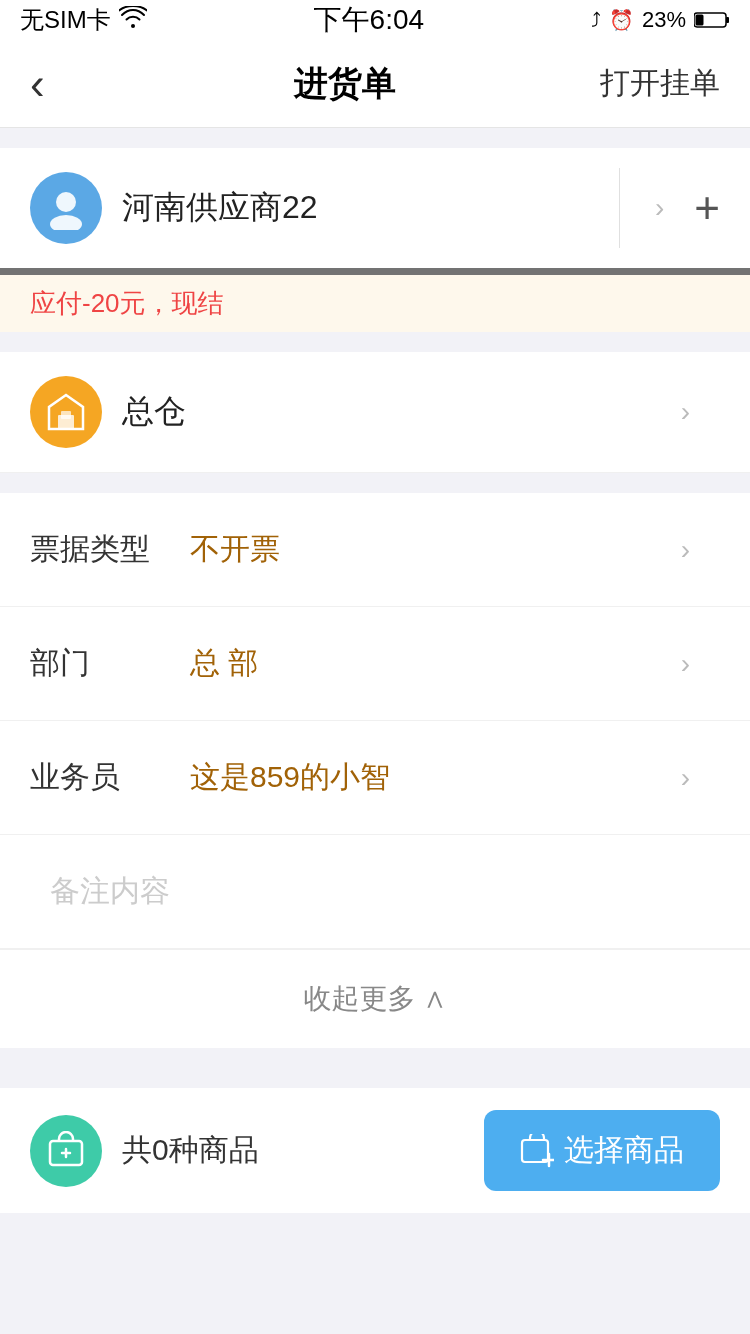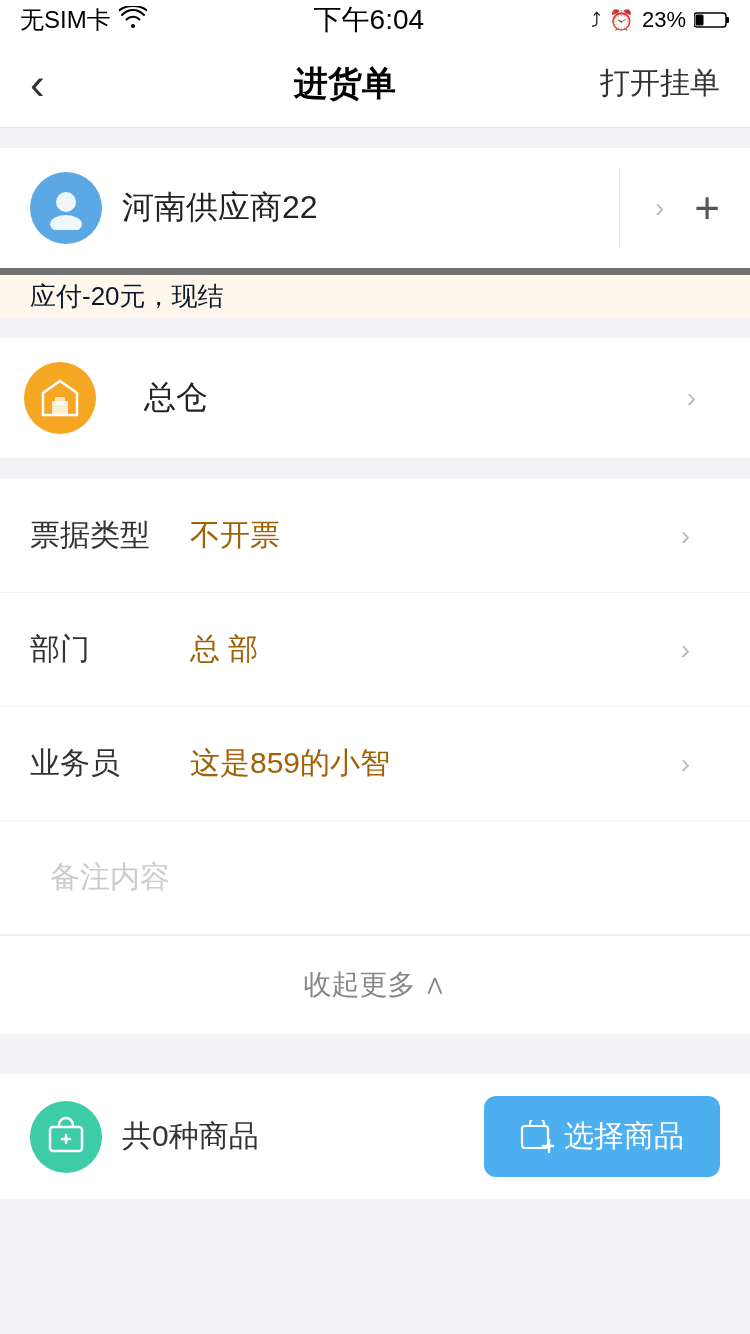--- a/index.html
+++ b/index.html
@@ -130,33 +130,32 @@
       right: 130px;
       top: 20px;
       bottom: 20px;
       width: 1px;
       background: #e0e0e0;
     }
 
     
     .notice-bar {
       background: #fef8ec;
-      padding: 4px 30px;
+      padding: 11px 30px;
       font-size: 26px;
-      color: #0f172a;
+      color: #ef4444;
     }
 
     
     .warehouse-row {
       display: flex;
       align-items: center;
-      padding: 24px 24px;
+      padding: 24px 30px;
       background: #fff;
       border-bottom: 1px solid #f0f0f0;
-      gap: 28px;
     }
     .warehouse-icon {
       width: 72px;
       height: 72px;
       border-radius: 50%;
       background: #f5a623;
       display: flex;
       align-items: center;
       justify-content: center;
       margin-right: 20px;

